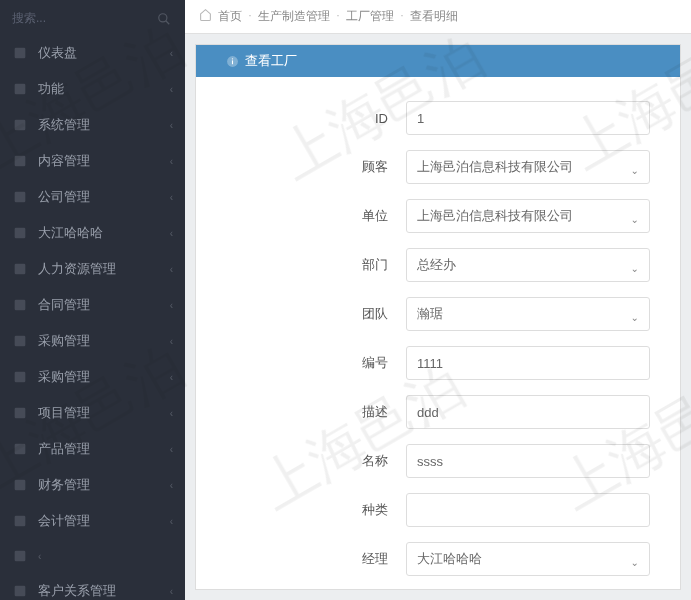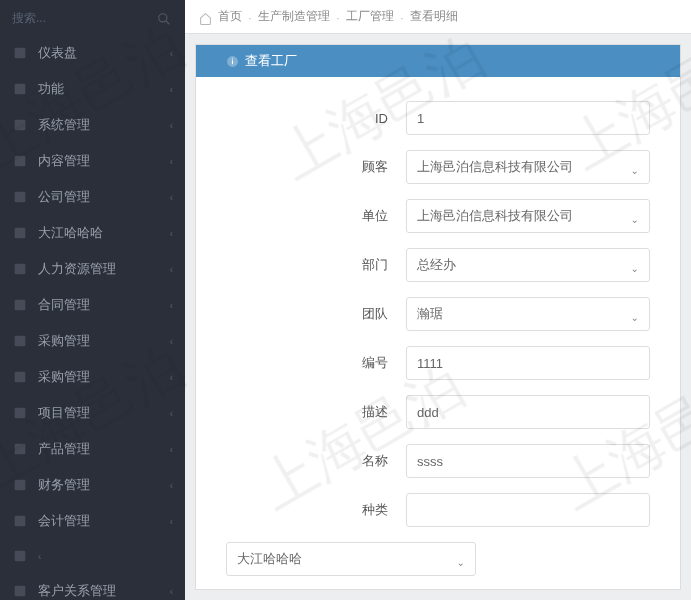--- a/index.html
+++ b/index.html
@@ -14,21 +14,21 @@
     .search-icon { position: absolute; right: 14px; top: 12px; width: 14px; height: 14px; opacity: 0.4; }
     
     .nav { flex: 1; overflow-y: auto; }
     .nav-item { display: flex; align-items: center; padding: 9px 12px; cursor: pointer; font-size: 13px; color: #9aa0ac; }
     .nav-icon { width: 16px; height: 16px; margin-right: 10px; opacity: 0.5; flex-shrink: 0; }
     .nav-label { flex: 1; }
     .nav-chevron { font-size: 10px; opacity: 0.4; }
     
     .main { flex: 1; display: flex; flex-direction: column; background: #eceef0; }
     
-    .breadcrumb { background: #fff; padding: 8px 14px; display: flex; align-items: flex-end; gap: 6px; color: #888; font-size: 12px; border-bottom: 1px solid #e0e0e0; }
+    .breadcrumb { background: #fff; padding: 8px 14px; display: flex; align-items: flex-start; gap: 6px; color: #888; font-size: 12px; border-bottom: 1px solid #e0e0e0; }
     .breadcrumb .sep { color: #bbb; }
     .breadcrumb .home-icon { width: 13px; height: 13px; opacity: 0.6; }
     
     .panel { margin: 10px; background: #fff; border: 1px solid #ddd; flex: 1; display: flex; flex-direction: column; overflow: hidden; }
     .panel-header { background: #4a8ec2; color: #fff; padding: 7px 30px; font-size: 13px; display: flex; align-items: center; gap: 6px; }
     .info-icon { width: 13px; height: 13px; fill: #fff; }
     
     .panel-body { padding: 24px 30px 18px; overflow-y: auto; flex: 1; }
     
     .form-row { display: flex; align-items: center; margin-bottom: 15px; }
@@ -262,20 +262,21 @@
             </div>
             <div class="form-row">
               <div class="form-label">种类</div>
               <div class="form-control">
                 <div class="control-text">
                   <span></span>
                 </div>
               </div>
             </div>
             <div class="form-row">
+              <div class="form-label">经理</div>
               <div class="form-control">
                 <div class="control-select">
                   <span>大江哈哈哈</span>
                   <span class="chev">⌄</span>
                 </div>
               </div>
             </div>
           </div>
 
       </div>

